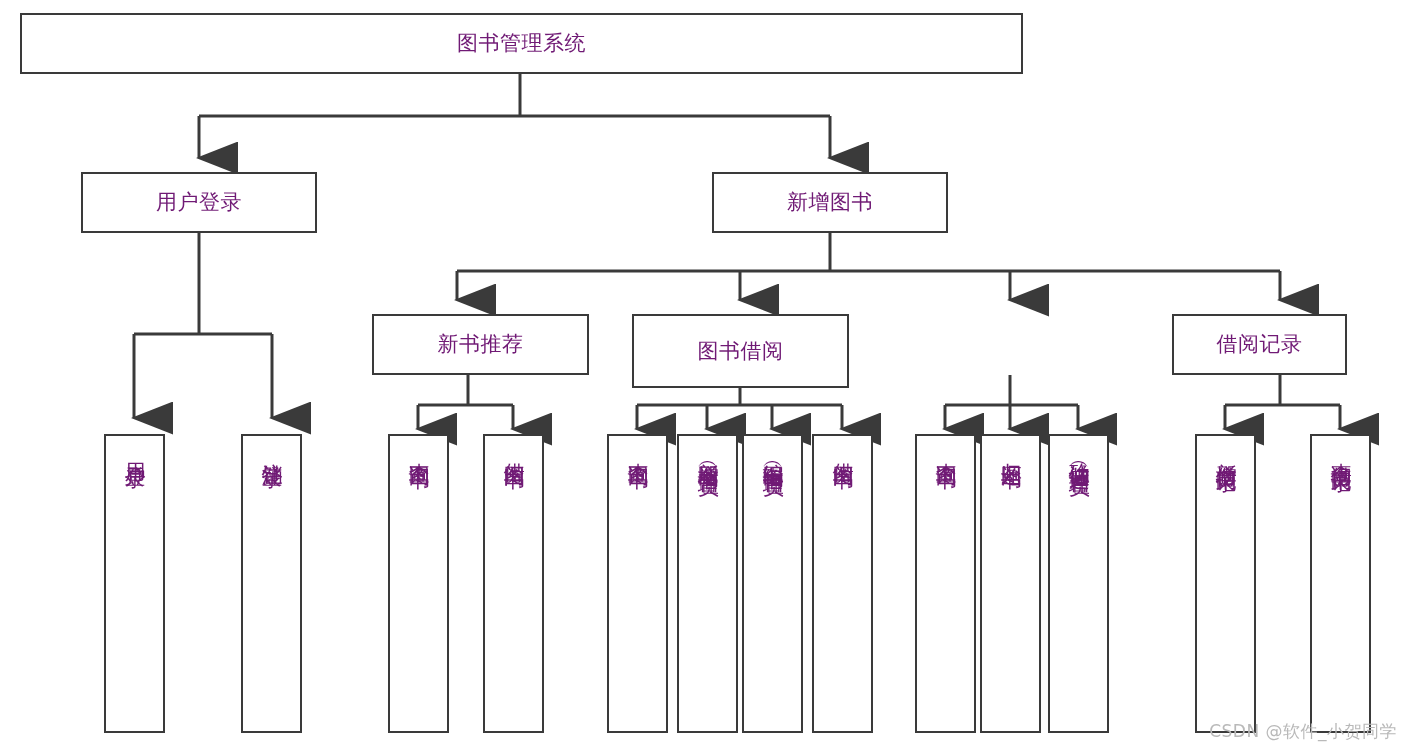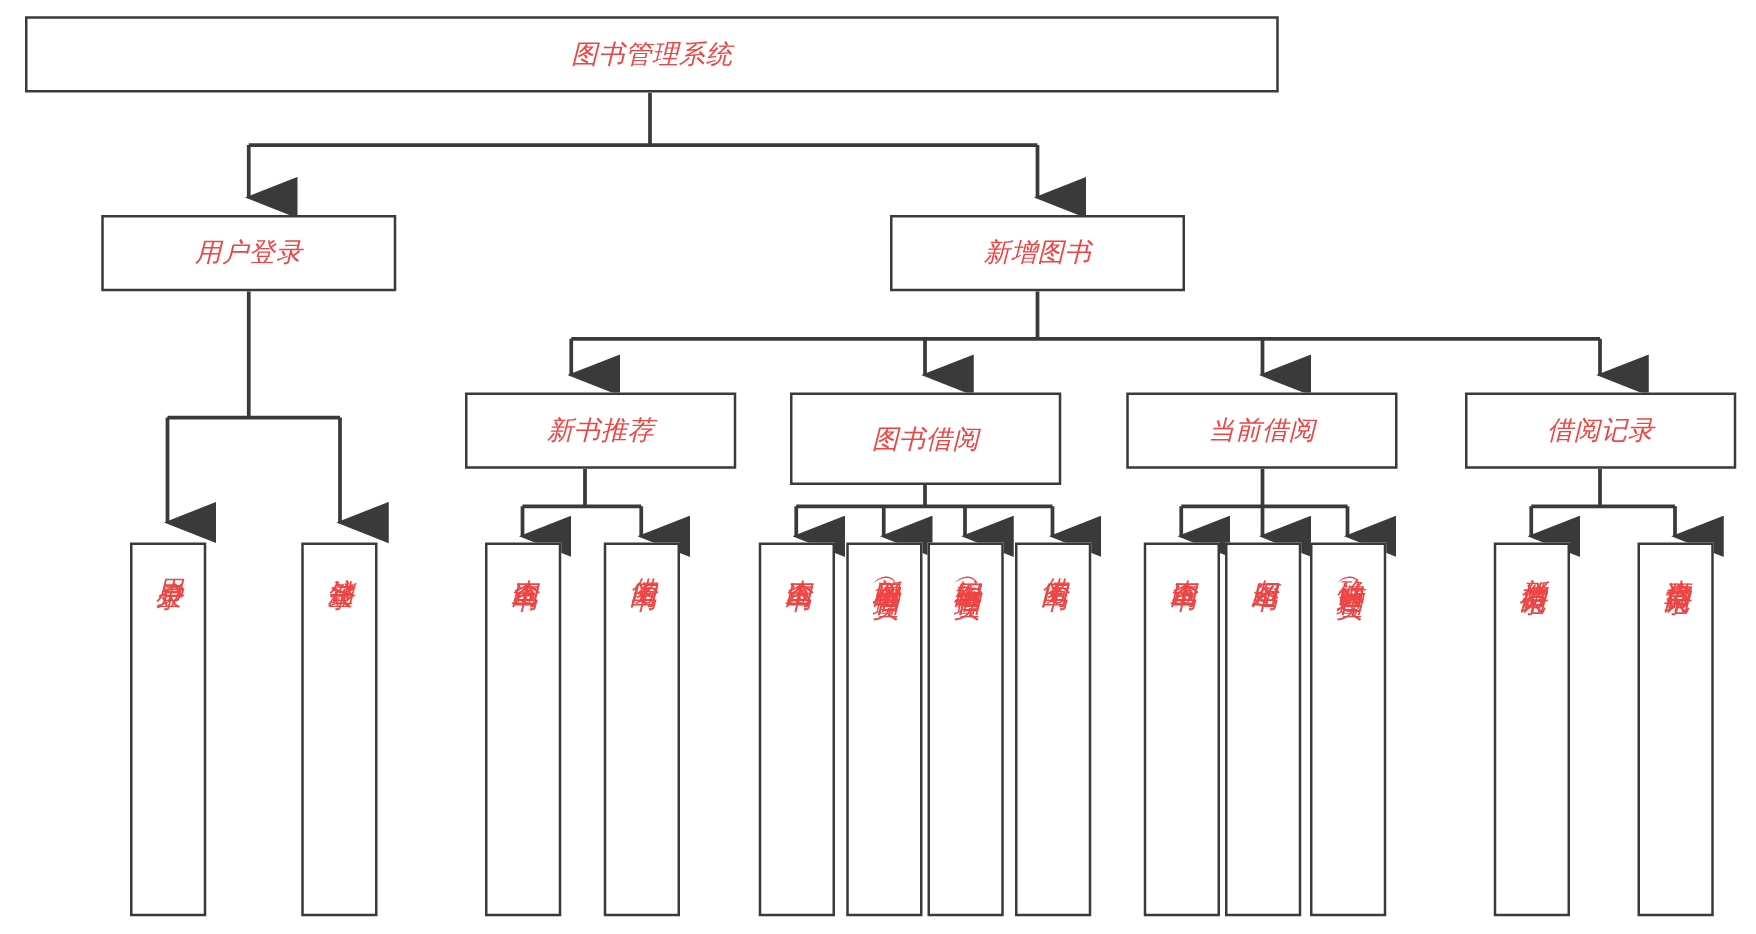--- a/index.html
+++ b/index.html
@@ -34,23 +34,22 @@
     border: 2px solid #3a3a3a;
     display: flex;
     align-items: center;
     justify-content: center;
     text-align: center;
   }
   .node .label {
     font-size: 21px;
     line-height: 1.18;
     letter-spacing: 0.5px;
-    color: #ef4444;
+    color: #701a75;
     white-space: nowrap;
-    font-style: italic;
   }
   .node.vertical {
     align-items: flex-start;
     padding-top: 10px;
   }
   .node.vertical .label {
     writing-mode: vertical-rl;
     text-orientation: upright;
     font-size: 21px;
     line-height: 1.22;
@@ -137,24 +136,21 @@
   <div class="node" style="left:712px; top:172px; width:236px; height:61px;">
     <span class="label">新增图书</span>
   </div>
 
   <div class="node" style="left:372px; top:314px; width:217px; height:61px;">
     <span class="label">新书推荐</span>
   </div>
   <div class="node" style="left:632px; top:314px; width:217px; height:74px;">
     <span class="label">图书借阅</span>
   </div>
-  <div class="node" style="left:901px; top:314px; width:217px; height:61px;">
-    <span class="label">当前借阅</span>
-  </div>
-  <div class="node" style="left:1172px; top:314px; width:217px; height:61px;">
+  <div class="node" style="left:1172px; top:314px; width:175px; height:61px;">
     <span class="label">借阅记录</span>
   </div>
 
   <div class="node vertical" style="left:104px; top:434px; width:61px; height:299px;">
     <span class="label">用户登录</span>
   </div>
   <div class="node vertical" style="left:241px; top:434px; width:61px; height:299px;">
     <span class="label">注销登录</span>
   </div>
 
@@ -188,14 +184,15 @@
     <span class="label">确认归还（管理员）</span>
   </div>
 
   <div class="node vertical" style="left:1195px; top:434px; width:61px; height:299px;">
     <span class="label">新增借阅记录</span>
   </div>
   <div class="node vertical" style="left:1310px; top:434px; width:61px; height:299px;">
     <span class="label">查询借阅记录</span>
   </div>
 
+  <div id="watermark">CSDN @软件_小贺同学</div>
 
 </div>
 
 </body></html>

